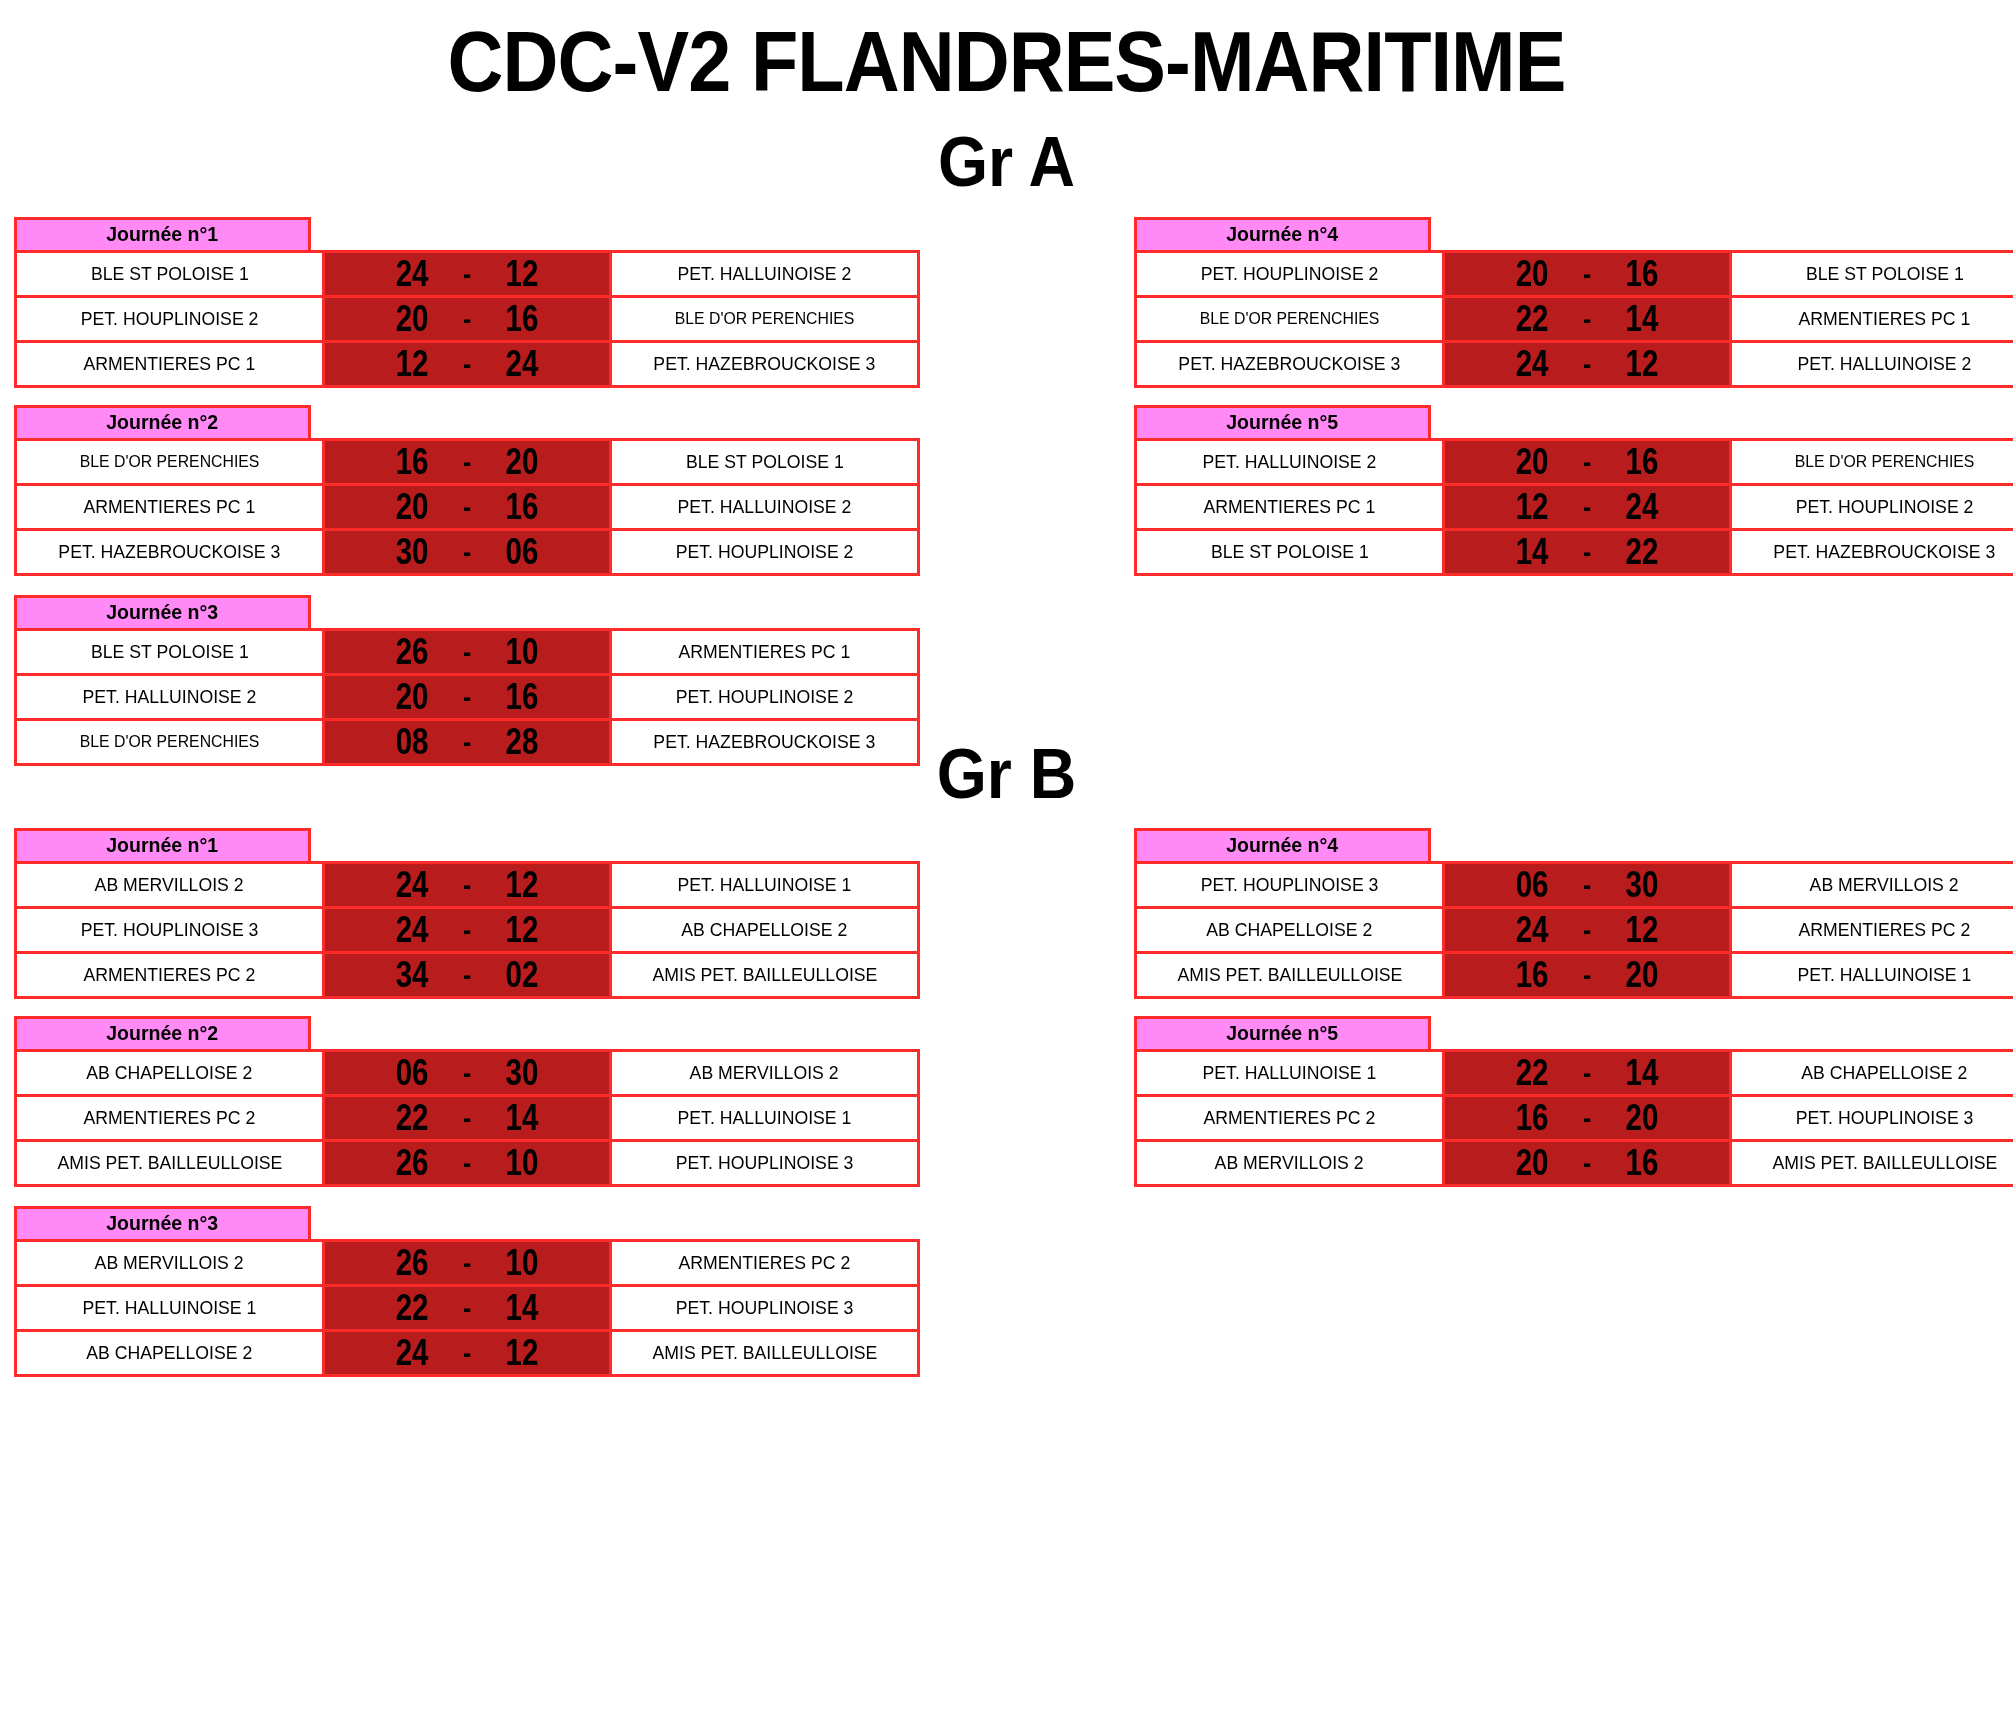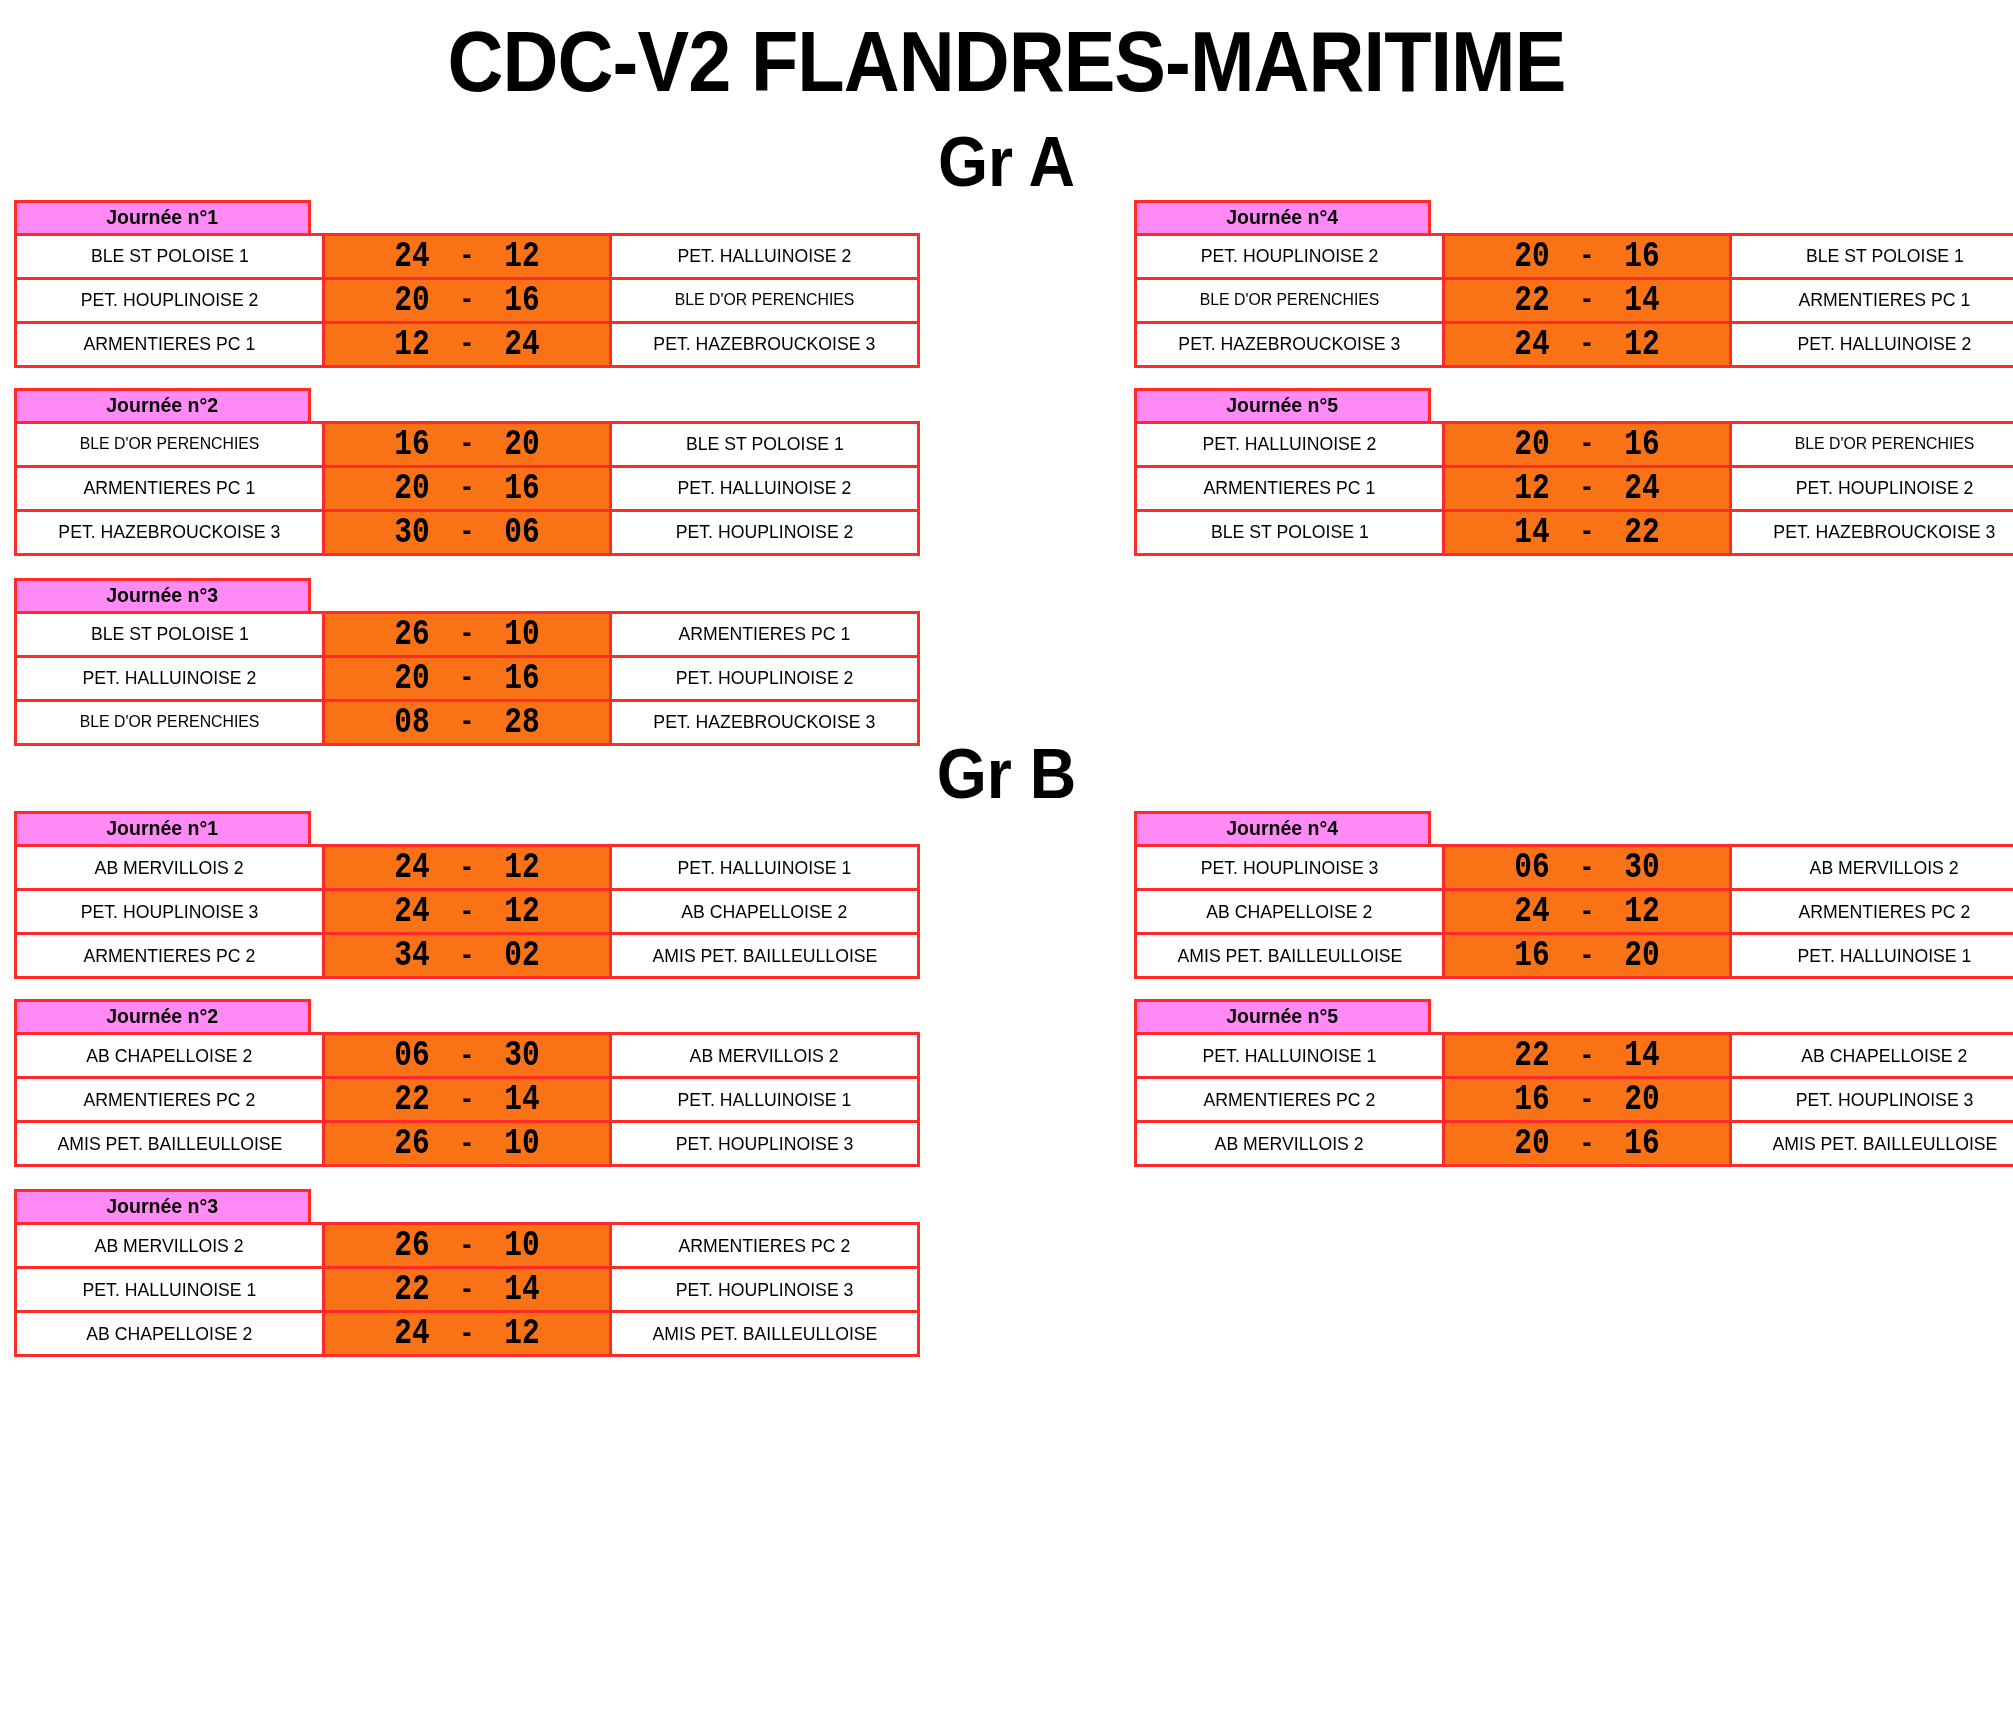--- a/index.html
+++ b/index.html
@@ -45,20 +45,21 @@
   #gr-b-title { padding-top: 0px; }
 
   
   .group-section {
     position: relative;
     width: 2013px;
   }
   .journee-block {
     position: absolute;
     width: 860px;
+    margin-top: 17px;
   }
 
   
   .journee-header {
     box-sizing: border-box;
     width: 297px;
     height: 33px;
     background: #FF8AF5;
     border: 3px solid #FF2A2A;
     border-bottom: none;
@@ -92,28 +93,27 @@
   .team-cell {
     width: 297px;
     background: #FFFFFF;
     font-size: 19px;
     font-weight: normal;
   }
   .team-cell span { display: inline-block; transform: scaleX(0.93); }
   .team-cell.small { font-size: 17px; }
   .score-cell {
     width: 276px;
-    background: #f97316;
+    background: #b91c1c;
     border-left: 3px solid #FF2A2A;
     border-right: 3px solid #FF2A2A;
     color: #FF0000;
     font-weight: bold;
     font-size: 36px;
     letter-spacing: 0px;
-    font-family: Liberation Mono, monospace;
   }
   .score-inner {
     display: flex;
     align-items: center;
     justify-content: center;
     transform: scaleX(0.82);
   }
   .score-home { display: inline-block; width: 86px; text-align: center; }
   .score-dash { display: inline-block; width: 48px; text-align: center; font-size: 30px; }
   .score-away { display: inline-block; width: 86px; text-align: center; }

